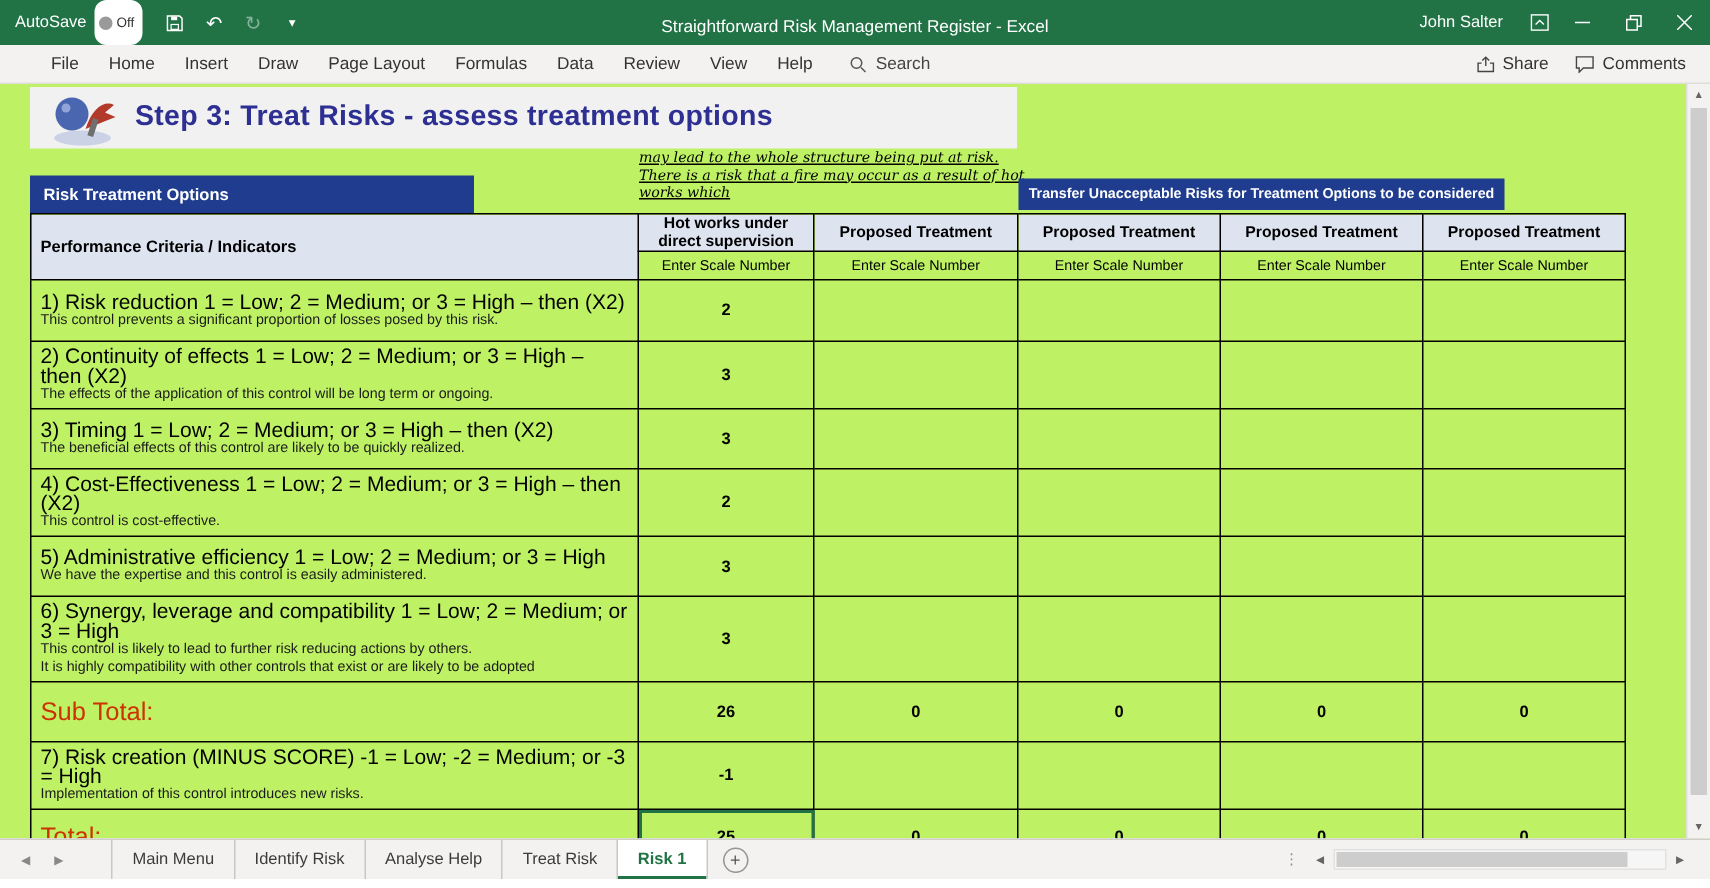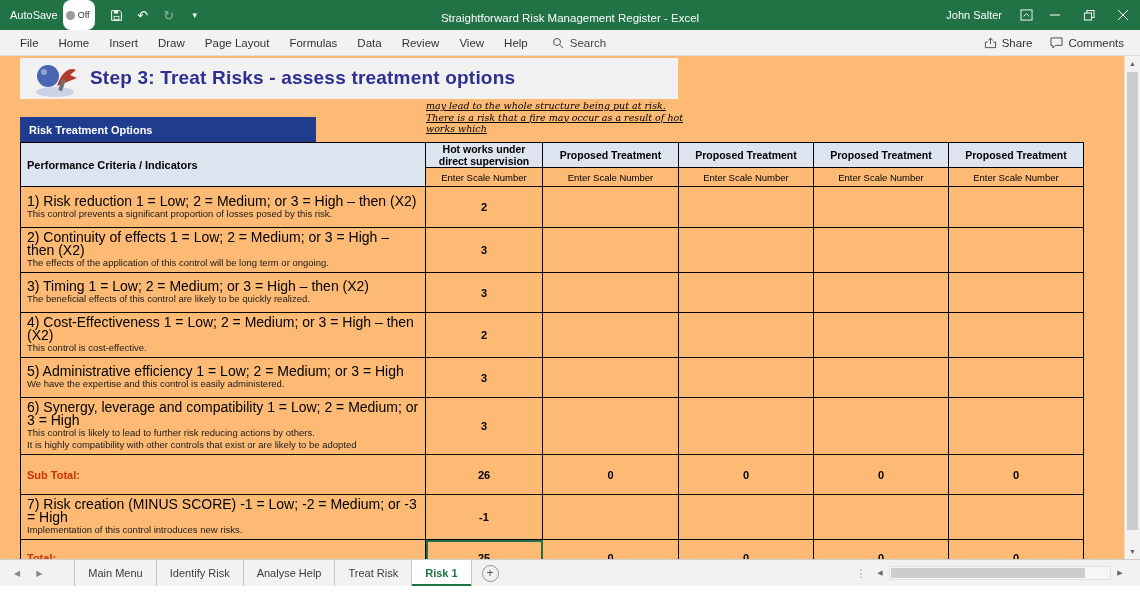--- a/index.html
+++ b/index.html
@@ -17,46 +17,46 @@
   .tb-btn{width:24px;height:30px}
   .tb-btn .glyph{font-size:13px;line-height:1}
   .glyph.sm{font-size:9px}
   .dim{opacity:.45}
   .title-text{position:absolute;left:0;right:0;top:0;height:36px;display:flex;align-items:center;justify-content:center;font-size:11.5px;pointer-events:none}
   .tb-right{margin-left:auto;display:flex;align-items:center;height:30px;z-index:2}
   .user{padding:0 12px;font-size:11px}
   .win-btn{width:34px;height:30px}
 
   
-  .ribbon{height:26px;background:#f3f2f1;border-bottom:1px solid #e0deda;display:flex;align-items:center;font-size:11.5px;color:#333;padding-left:10px}
+  .ribbon{height:26px;background:#f3f2f1;border-bottom:1px solid #e0deda;display:flex;align-items:center;font-size:11.5px;color:#333;padding-left:24px}
   .rtab{padding:0 10px;height:100%;display:flex;align-items:center}
   .ribbon-search{display:flex;align-items:center;gap:6px;margin-left:14px;color:#444}
   .ribbon-right{margin-left:auto;display:flex;align-items:center;gap:18px;padding-right:16px;color:#333}
   .rr-item{display:flex;align-items:center;gap:5px}
 
   
-  .sheet{position:relative;height:503px;background:#fdba74;overflow:hidden}
+  .sheet{position:relative;height:503px;background:#bef264;overflow:hidden}
   .title-band{position:absolute;left:20px;top:2px;width:658px;height:41px;background:#f1f1f1}
   .logo{position:absolute;left:33px;top:3px;width:46px;height:39px}
   .step-title{position:absolute;left:90px;top:11px;font-size:19px;font-weight:700;color:#2d2f92;letter-spacing:.2px}
   .risk-note{position:absolute;left:426px;top:44px;width:258px;font-family:"DejaVu Serif",serif;font-style:italic;font-size:9.5px;line-height:11.5px;color:#000}
   .risk-note div{text-decoration:underline}
   .banner-left{position:absolute;left:20px;top:61px;width:296px;height:25px;background:#1f3c8f;color:#fff;font-weight:700;font-size:11px;display:flex;align-items:center;padding-left:9px}
   .banner-right{position:absolute;left:679px;top:63px;width:324px;height:21px;background:#1f3c8f;color:#fff;font-weight:700;font-size:9.5px;display:flex;align-items:center;justify-content:center}
 
   .grid{position:absolute;left:20px;top:86px;width:1063px;border-collapse:collapse;table-layout:fixed}
   .grid td{border:1px solid #000;padding:0 6px;vertical-align:middle;font-size:10.5px;color:#000;overflow:hidden}
   td.crit-hdr{background:#dde4f0;font-weight:700;text-align:left;font-size:11px}
   td.hdr{background:#dde4f0;font-weight:700;text-align:center;font-size:10.5px;line-height:12px;padding:0 4px}
   td.scale{text-align:center;font-size:9.5px;font-weight:400}
   td.crit-cell{padding:3px 6px}
   .c1{font-size:14px;line-height:13px}
   .c2{font-size:9.5px;line-height:12px;color:#1a1a1a}
   td.val{text-align:center;font-weight:700;font-size:11px}
-  td.label-cell{font-weight:700;font-size:11px;color:#cc3300}
+  td.label-cell{font-weight:400;font-size:17px;color:#cc3300}
   td.sel{outline:2px solid #217346;outline-offset:-2px;position:relative}
   td.sel::after{content:"";position:absolute;right:-2px;bottom:-2px;width:5px;height:5px;background:#217346;border:1px solid #fff}
   tr.h-hdr1{height:24px}tr.h-hdr2{height:19px}tr.h-40{height:40px}tr.h-41{height:41px}
   tr.h-55{height:55px}tr.h-42{height:42px}tr.h-37{height:37px}
 
   .vscroll{position:absolute;top:0;right:0;width:16px;height:100%;background:#f3f2f1;border-left:1px solid #e0deda}
   .vs-btn{height:15px;display:flex;align-items:center;justify-content:center;font-size:7px;color:#666}
   .vs-btn.down{position:absolute;bottom:0;left:0;right:0}
   .vs-thumb{position:absolute;left:2px;top:16px;width:11px;height:458px;background:#cdcdcd}
 
@@ -187,20 +187,21 @@
       </svg>
     </div>
     <div class="step-title">Step 3: Treat Risks - assess treatment options</div>
 
     <div class="risk-note">
       <div>may lead to the whole structure being put at risk.</div>
       <div>There is a risk that a fire may occur as a result of hot works which</div>
     </div>
 
     <div class="banner-left">Risk Treatment Options</div>
+    <div class="banner-right">Transfer Unacceptable Risks for Treatment Options to be considered</div>
 
     <table class="grid">
       <colgroup>
         <col style="width:405px">
           <col style="width:117px">
           <col style="width:136px">
         <col style="width:135px">
           <col style="width:135px">
           <col style="width:135px">
       </colgroup>

